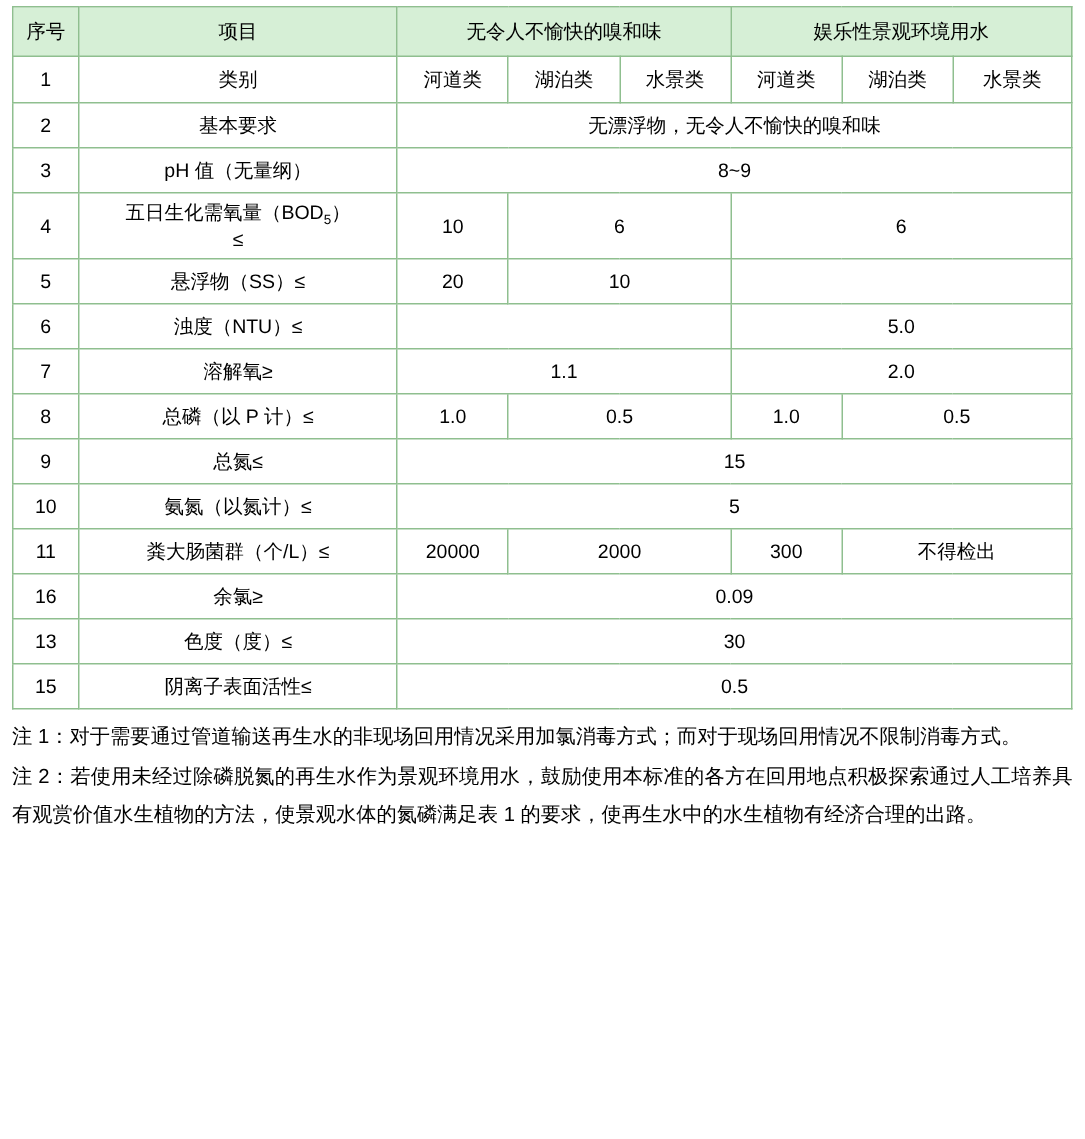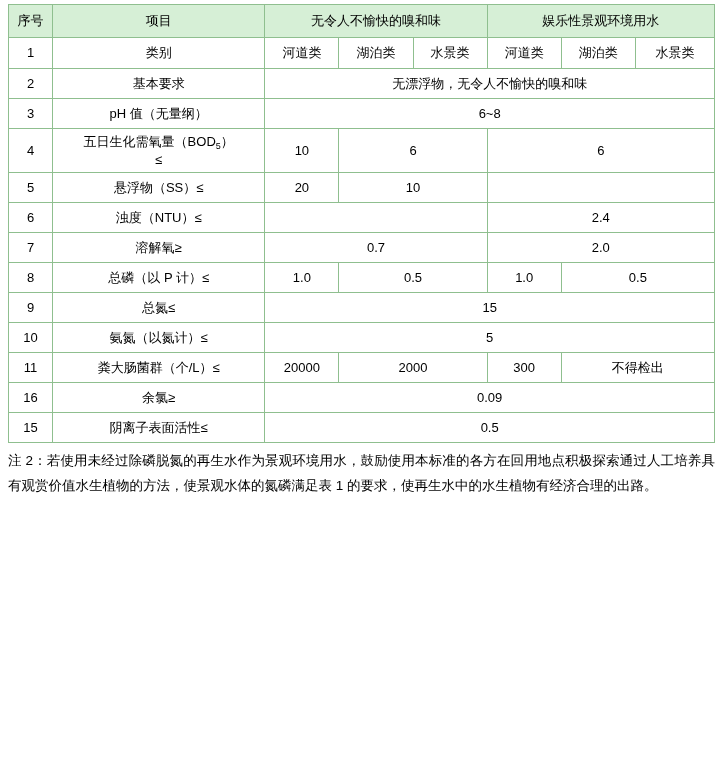--- a/index.html
+++ b/index.html
@@ -118,21 +118,21 @@
 
       <tr class="rowh">
         <td>2</td>
         <td>基本要求</td>
         <td colspan="6">无漂浮物，无令人不愉快的嗅和味</td>
       </tr>
 
       <tr class="rowh">
         <td>3</td>
         <td>pH 值（无量纲）</td>
-        <td colspan="6">6~8</td>
+        <td colspan="6">8~9</td>
       </tr>
 
       <tr class="rowh-tall">
         <td>4</td>
         <td>
           <span class="bod-line1"><span>五日生化需氧量（BOD</span><sub>5</sub><span>）</span></span>
           <span class="bod-line2">≤</span>
         </td>
         <td colspan="1">10</td>
         <td colspan="2">6</td>
@@ -144,27 +144,27 @@
         <td>悬浮物（SS）≤</td>
         <td colspan="1">20</td>
         <td colspan="2">10</td>
         <td colspan="3"></td>
       </tr>
 
       <tr class="rowh">
         <td>6</td>
         <td>浊度（NTU）≤</td>
         <td colspan="3"></td>
-        <td colspan="3">2.4</td>
+        <td colspan="3">5.0</td>
       </tr>
 
       <tr class="rowh">
         <td>7</td>
         <td>溶解氧≥</td>
-        <td colspan="3">0.7</td>
+        <td colspan="3">1.1</td>
         <td colspan="3">2.0</td>
       </tr>
 
       <tr class="rowh">
         <td>8</td>
         <td>总磷（以 P 计）≤</td>
         <td colspan="1">1.0</td>
         <td colspan="2">0.5</td>
         <td colspan="1">1.0</td>
         <td colspan="2">0.5</td>
@@ -190,27 +190,33 @@
         <td colspan="1">300</td>
         <td colspan="2">不得检出</td>
       </tr>
 
       <tr class="rowh">
         <td>16</td>
         <td>余氯≥</td>
         <td colspan="6">0.09</td>
       </tr>
 
+      <tr class="rowh">
+        <td>13</td>
+        <td>色度（度）≤</td>
+        <td colspan="6">30</td>
+      </tr>
 
 
       <tr class="rowh">
         <td>15</td>
         <td>阴离子表面活性≤</td>
         <td colspan="6">0.5</td>
       </tr>
     </tbody>
   </table>
 
   <div class="notes">
+    <div class="note">注 1：对于需要通过管道输送再生水的非现场回用情况采用加氯消毒方式；而对于现场回用情况不限制消毒方式。</div>
     <div class="note note-2">注 2：若使用未经过除磷脱氮的再生水作为景观环境用水，鼓励使用本标准的各方在回用地点积极探索通过人工培养具有观赏价值水生植物的方法，使景观水体的氮磷满足表 1 的要求，使再生水中的水生植物有经济合理的出路。</div>
   </div>
 
 </div>
 
 </body></html>

